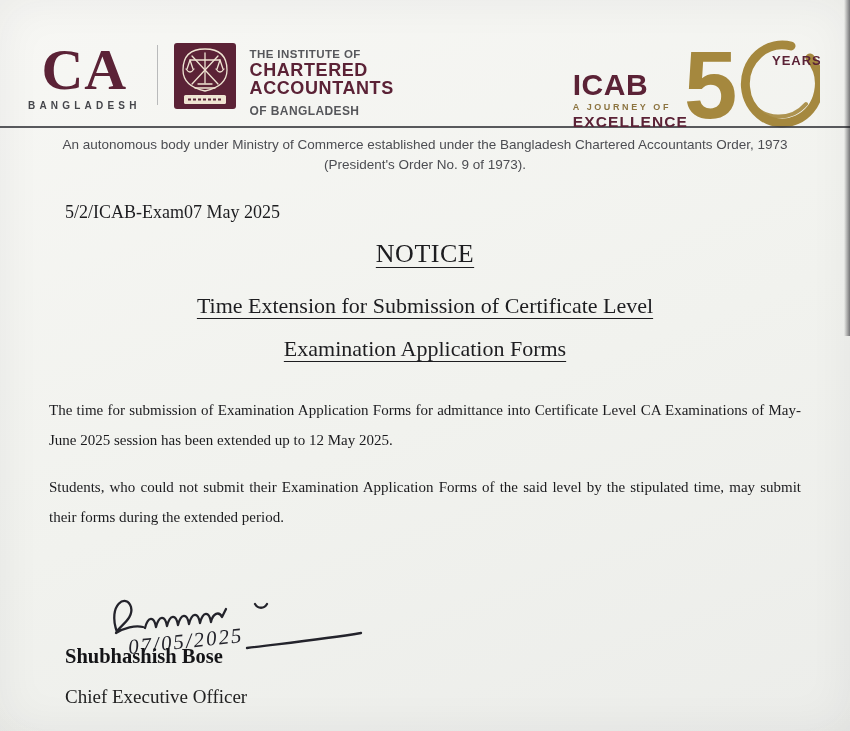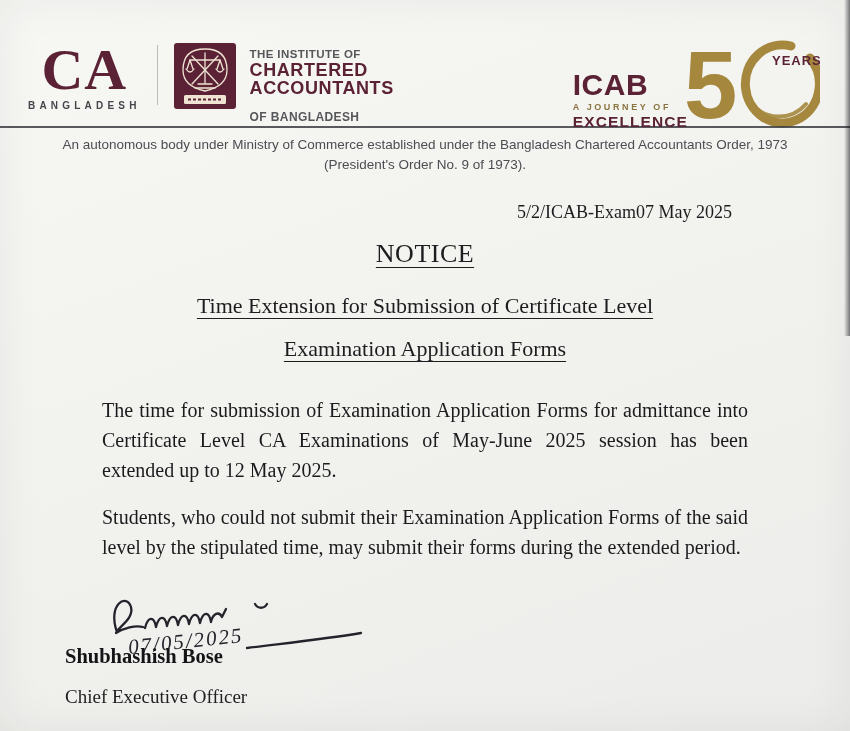--- a/index.html
+++ b/index.html
@@ -32,47 +32,47 @@
   }
   .ca-country{
     font-family:"Liberation Sans", sans-serif; font-size:10px; letter-spacing:4.2px;
     color:#45464b; margin-top:4px; font-weight:600;text-align:center;
   }
   .v-divider{width:1px; background:#b9babb; height:60px; margin:3px 2px 0 2px;}
   .emblem{width:62px; height:66px; margin-top:1px;}
   .institute{font-family:"Liberation Sans", sans-serif; margin-top:7px; line-height:1.02;}
   .inst-small{font-size:11.5px; color:var(--gray); font-weight:600; letter-spacing:0.4px;}
   .inst-big{font-size:18px; color:var(--maroon); font-weight:700; letter-spacing:0.6px;}
-  .inst-small.bottom{font-size:12px; margin-top:14px;}
+  .inst-small.bottom{font-size:12px; margin-top:8px;}
   .brand-right{display:flex; align-items:center; margin-top:-8px;}
   .icab-text{font-family:Liberation Sans, sans-serif; text-align:left; margin-right:-4px; margin-top:32px; position:relative; z-index:2;}
   .icab-acronym{font-size:30px; font-weight:700; color:var(--maroon); line-height:30px; letter-spacing:0.5px;}
   .icab-journey{font-size:9px; font-weight:600; color:#8c7440; letter-spacing:2.6px; margin-top:2px;}
   .icab-excellence{font-size:15.5px; font-weight:700; color:var(--maroon); letter-spacing:1.1px; margin-top:1px;}
   .fifty{width:136px; height:100px; display:block;}
   
   .rule{height:2px; background:#3c3d42; width:100%; opacity:.85;}
   .tagline{
     font-family:"Liberation Sans", sans-serif; color:#4c4d52; text-align:center;
     font-size:13.5px; line-height:1.5; margin-top:7px; font-weight:500;
   }
   
   .ref-row{
-    display:flex; justify-content:flex-end;
+    display:flex; justify-content:flex-start;
     padding:0 118px 0 65px; margin-top:26px; font-size:18px;
   }
   .title{
     text-align:center; font-size:26px; font-weight:400; letter-spacing:0.5px;
     margin-top:16px; 
   }
   .title span, .subtitle span{text-decoration:underline; text-underline-offset:5px; text-decoration-thickness:1.4px;}
   .subtitle{text-align:center; font-size:22px; font-weight:400; margin-top:24px;}
   .subtitle.second{margin-top:17px;}
   .body-para{
-    margin:0 102px; text-align:justify; font-size:20px; line-height:30px; color:#1b1b1e;
+    margin:0 49px; text-align:justify; font-size:15px; line-height:30px; color:#1b1b1e;
   }
   .body-para.first{margin-top:33px;}
   .body-para.second{margin-top:17px;}
   
   .sig-block{position:absolute; left:65px; top:588px;}
   .sig-art{position:absolute; left:30px; top:0; width:290px; height:78px;}
   .sig-name{font-size:20.5px; font-weight:700; color:#141417; position:absolute; left:0; top:57px; white-space:nowrap;}
   .sig-role{font-size:19px; color:#222; position:absolute; left:0; top:98px; white-space:nowrap;}
   svg text{font-family:"Liberation Sans", sans-serif;}
   svg text.handwriting{font-family:"Liberation Serif", serif; font-style:italic;}

